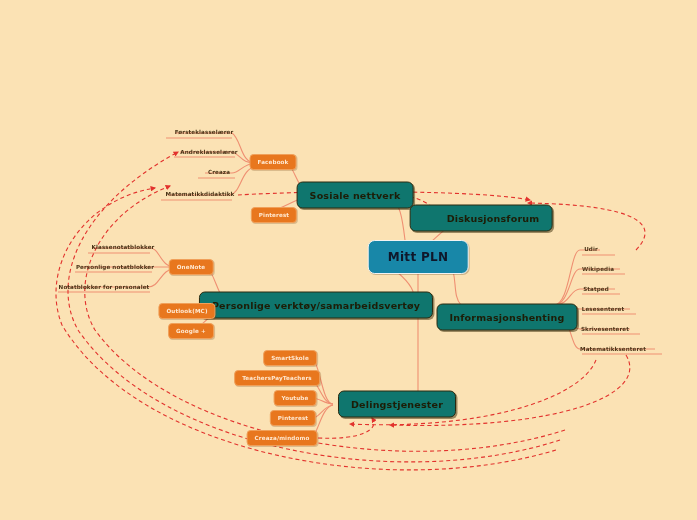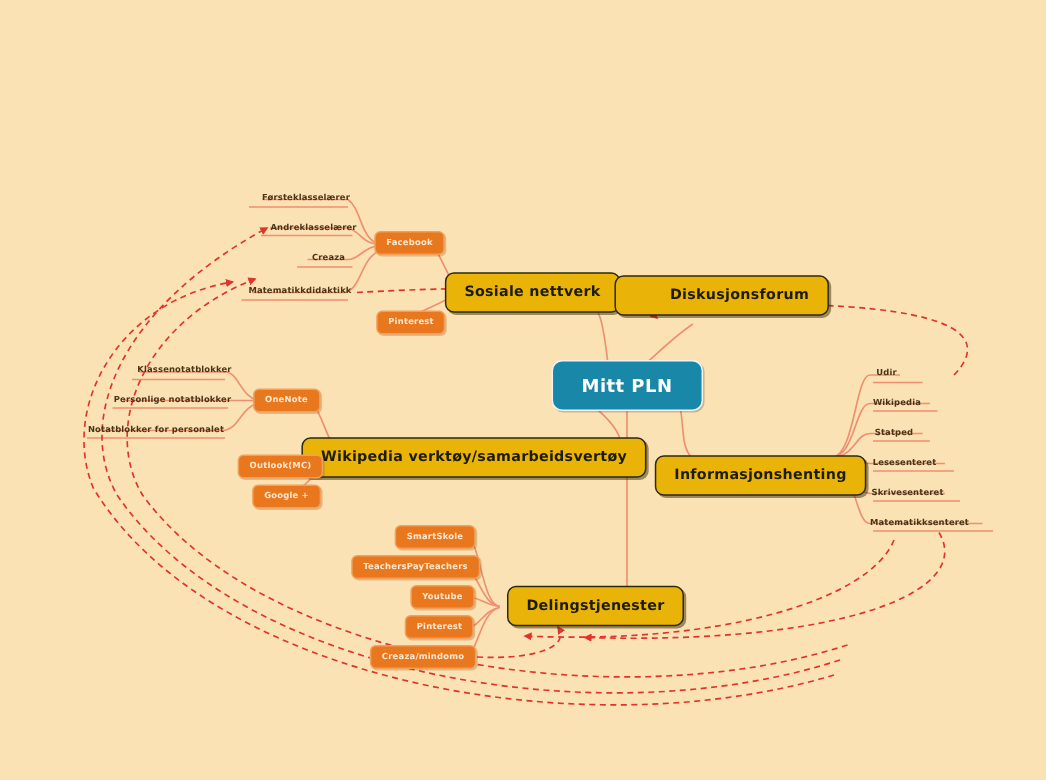--- a/index.html
+++ b/index.html
@@ -24,32 +24,32 @@
   .node {
     position: absolute;
     box-sizing: border-box;
     white-space: nowrap;
     transform: translate(-50%, -50%);
     text-align: center;
   }
   
   .node-center {
     background: #1887a8;
-    color: #ffffff;
+    color: #0f172a;
     border: 1px solid #f3f3f3;
     border-radius: 7px;
     font-size: 12px;
     font-weight: bold;
     letter-spacing: .3px;
     padding: 9px 19px;
     box-shadow: 1px 1px 0 rgba(90,60,20,.28);
   }
   
   .node-branch {
-    background: #eab308;
+    background: #0f766e;
     color: #1d1d07;
     border: 1.4px solid #2a2a10;
     border-radius: 6px;
     font-size: 9.5px;
     font-weight: bold;
     letter-spacing: .2px;
     padding: 7px 12px;
     box-shadow: 1.5px 1.5px 0 rgba(60,45,10,.5);
   }
   
@@ -148,31 +148,31 @@
     </g>
   </svg>
 
   <div class="node node-center" style="left:418px; top:257px;">
     <span>Mitt PLN</span>
   </div>
 
   <div class="node node-branch" style="left:355px; top:195px;">
     <span>Sosiale nettverk</span>
   </div>
-  <div class="node node-branch" style="left:481px; top:197px;padding-left:36px;">
+  <div class="node node-branch" style="left:481px; top:218px;padding-left:36px;">
     <span>Diskusjonsforum</span>
   </div>
   <div class="node node-branch" style="left:507px; top:305px;margin-top:12px;">
     <span>Informasjonshenting</span>
   </div>
   <div class="node node-branch" style="left:375px; top:404px;margin-left:22px;">
     <span>Delingstjenester</span>
   </div>
   <div class="node node-branch" style="left:316px; top:305px;">
-    <span>Wikipedia verktøy/samarbeidsvertøy</span>
+    <span>Personlige verktøy/samarbeidsvertøy</span>
   </div>
 
   <div class="node node-chip" style="left:273px; top:162px;">
     <span>Facebook</span>
   </div>
   <div class="node node-chip" style="left:274px; top:215px;">
     <span>Pinterest</span>
   </div>
 
   <div class="node node-text" style="left:204px; top:132px;">

